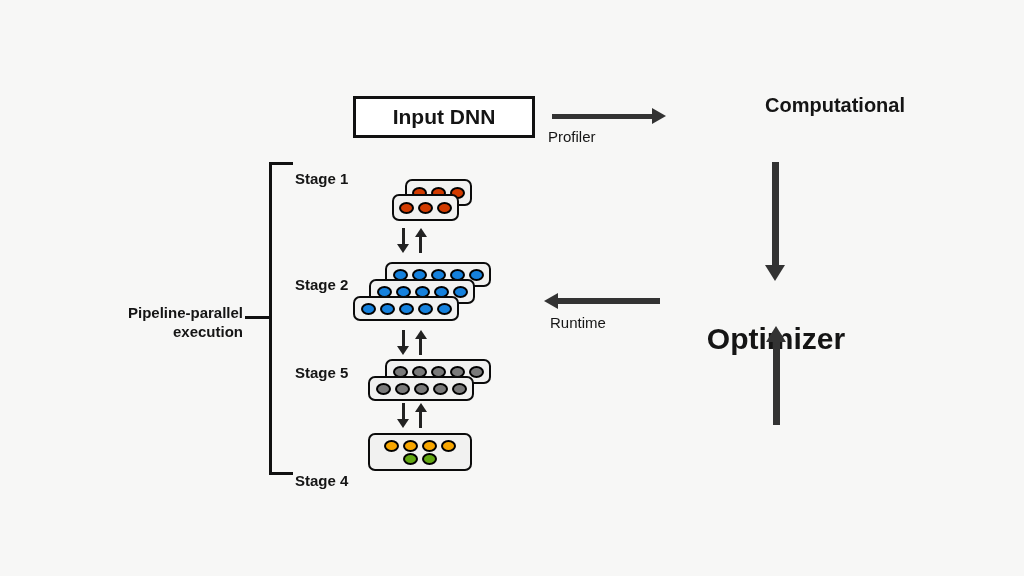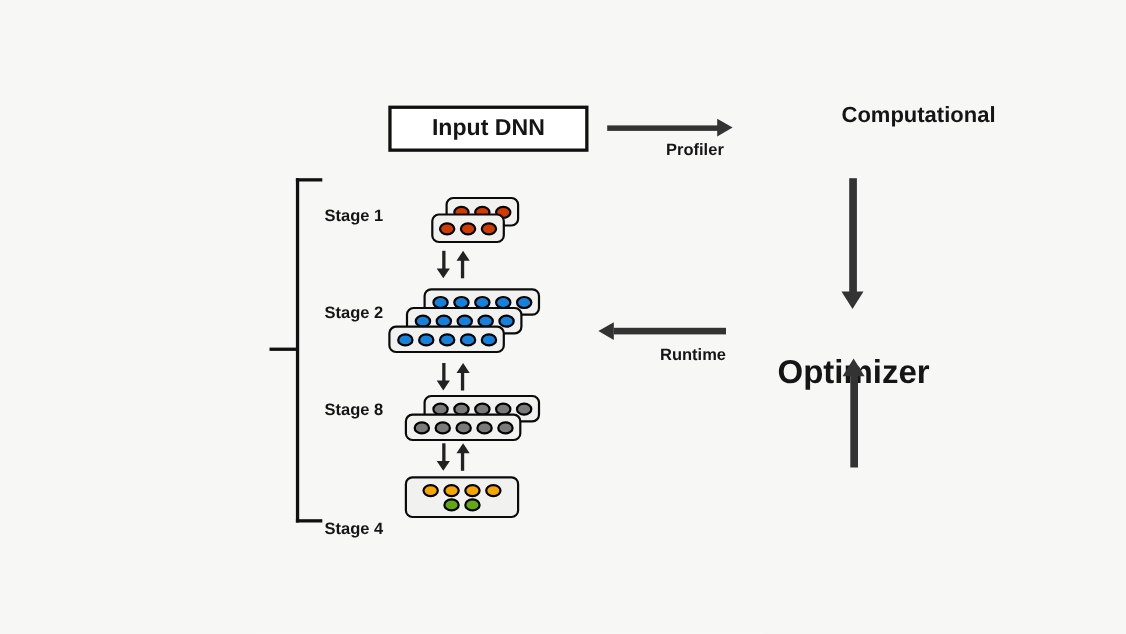--- a/index.html
+++ b/index.html
@@ -15,21 +15,21 @@
   .input-box{
     left:353px;top:96px;width:182px;height:42px;
     background:#ffffff;border:3px solid #111;
     display:flex;align-items:center;justify-content:center;
     font-size:21px;font-weight:700;box-sizing:border-box;
   }
   
   .comp-graph{left:655px;top:93px;width:250px;text-align:right;font-size:20px;line-height:24px;font-weight:700;}
   .optimizer{left:650px;top:288px;width:252px;text-align:center;font-size:30px;font-weight:700;margin-top:34px;}
   .deployment{left:626px;top:441px;width:302px;text-align:center;font-size:20px;font-weight:700;}
-  .edge-label{text-align:right;font-size:15px;font-weight:700;}
+  .edge-label{text-align:left;font-size:15px;font-weight:400;}
   .profiler-label{left:548px;top:128px;width:110px;}
   .runtime-label{left:550px;top:314px;width:110px;}
   .pipeline-label{left:90px;top:303px;width:153px;text-align:right;font-size:15px;line-height:19px;font-weight:700;}
   .stage-label{left:295px;width:70px;font-size:15px;font-weight:700;}
   
   .hline,.vline{background:#333;position:absolute;}
   .tri{width:0;height:0;position:absolute;}
   .tri-right{border-top:8px solid transparent;border-bottom:8px solid transparent;border-left:14px solid #333;}
   .tri-left{border-top:8px solid transparent;border-bottom:8px solid transparent;border-right:14px solid #333;}
   .tri-down{border-left:10px solid transparent;border-right:10px solid transparent;border-top:16px solid #333;}
@@ -83,24 +83,28 @@
 
   <div class="tri tri-left" style="left:544px;top:293px;"></div>
   <div class="hline" style="left:558px;top:298px;width:102px;height:6px;"></div>
   <div class="abs edge-label runtime-label txt">Runtime</div>
 
   <div class="bracket-part" style="left:269px;top:162px;width:3px;height:313px;"></div>
   <div class="bracket-part" style="left:269px;top:162px;width:24px;height:3px;"></div>
   <div class="bracket-part" style="left:269px;top:472px;width:24px;height:3px;"></div>
   <div class="bracket-part" style="left:245px;top:316px;width:25px;height:3px;"></div>
 
-
-  <div class="abs stage-label" style="top:188px;">Stage 1</div>
+  <div class="abs pipeline-label">
+    <div>Pipeline-parallel</div>
+    <div>execution</div>
+  </div>
+
+  <div class="abs stage-label" style="top:170px;">Stage 1</div>
   <div class="abs stage-label" style="top:276px;">Stage 2</div>
-  <div class="abs stage-label" style="top:364px;">Stage 8</div>
+  <div class="abs stage-label" style="top:364px;">Stage 5</div>
   <div class="abs stage-label" style="top:472px;">Stage 4</div>
 
   <div class="stack stack-s1">
       <div class="layer-box" style="left: 13px; top: -15px;">
         <div class="dot-row">
           <span class="dot" style="background: rgb(210, 59, 0);"></span>
           <span class="dot" style="background: rgb(210, 59, 0);"></span>
           <span class="dot" style="background: rgb(210, 59, 0);"></span>
         </div>
       </div>

